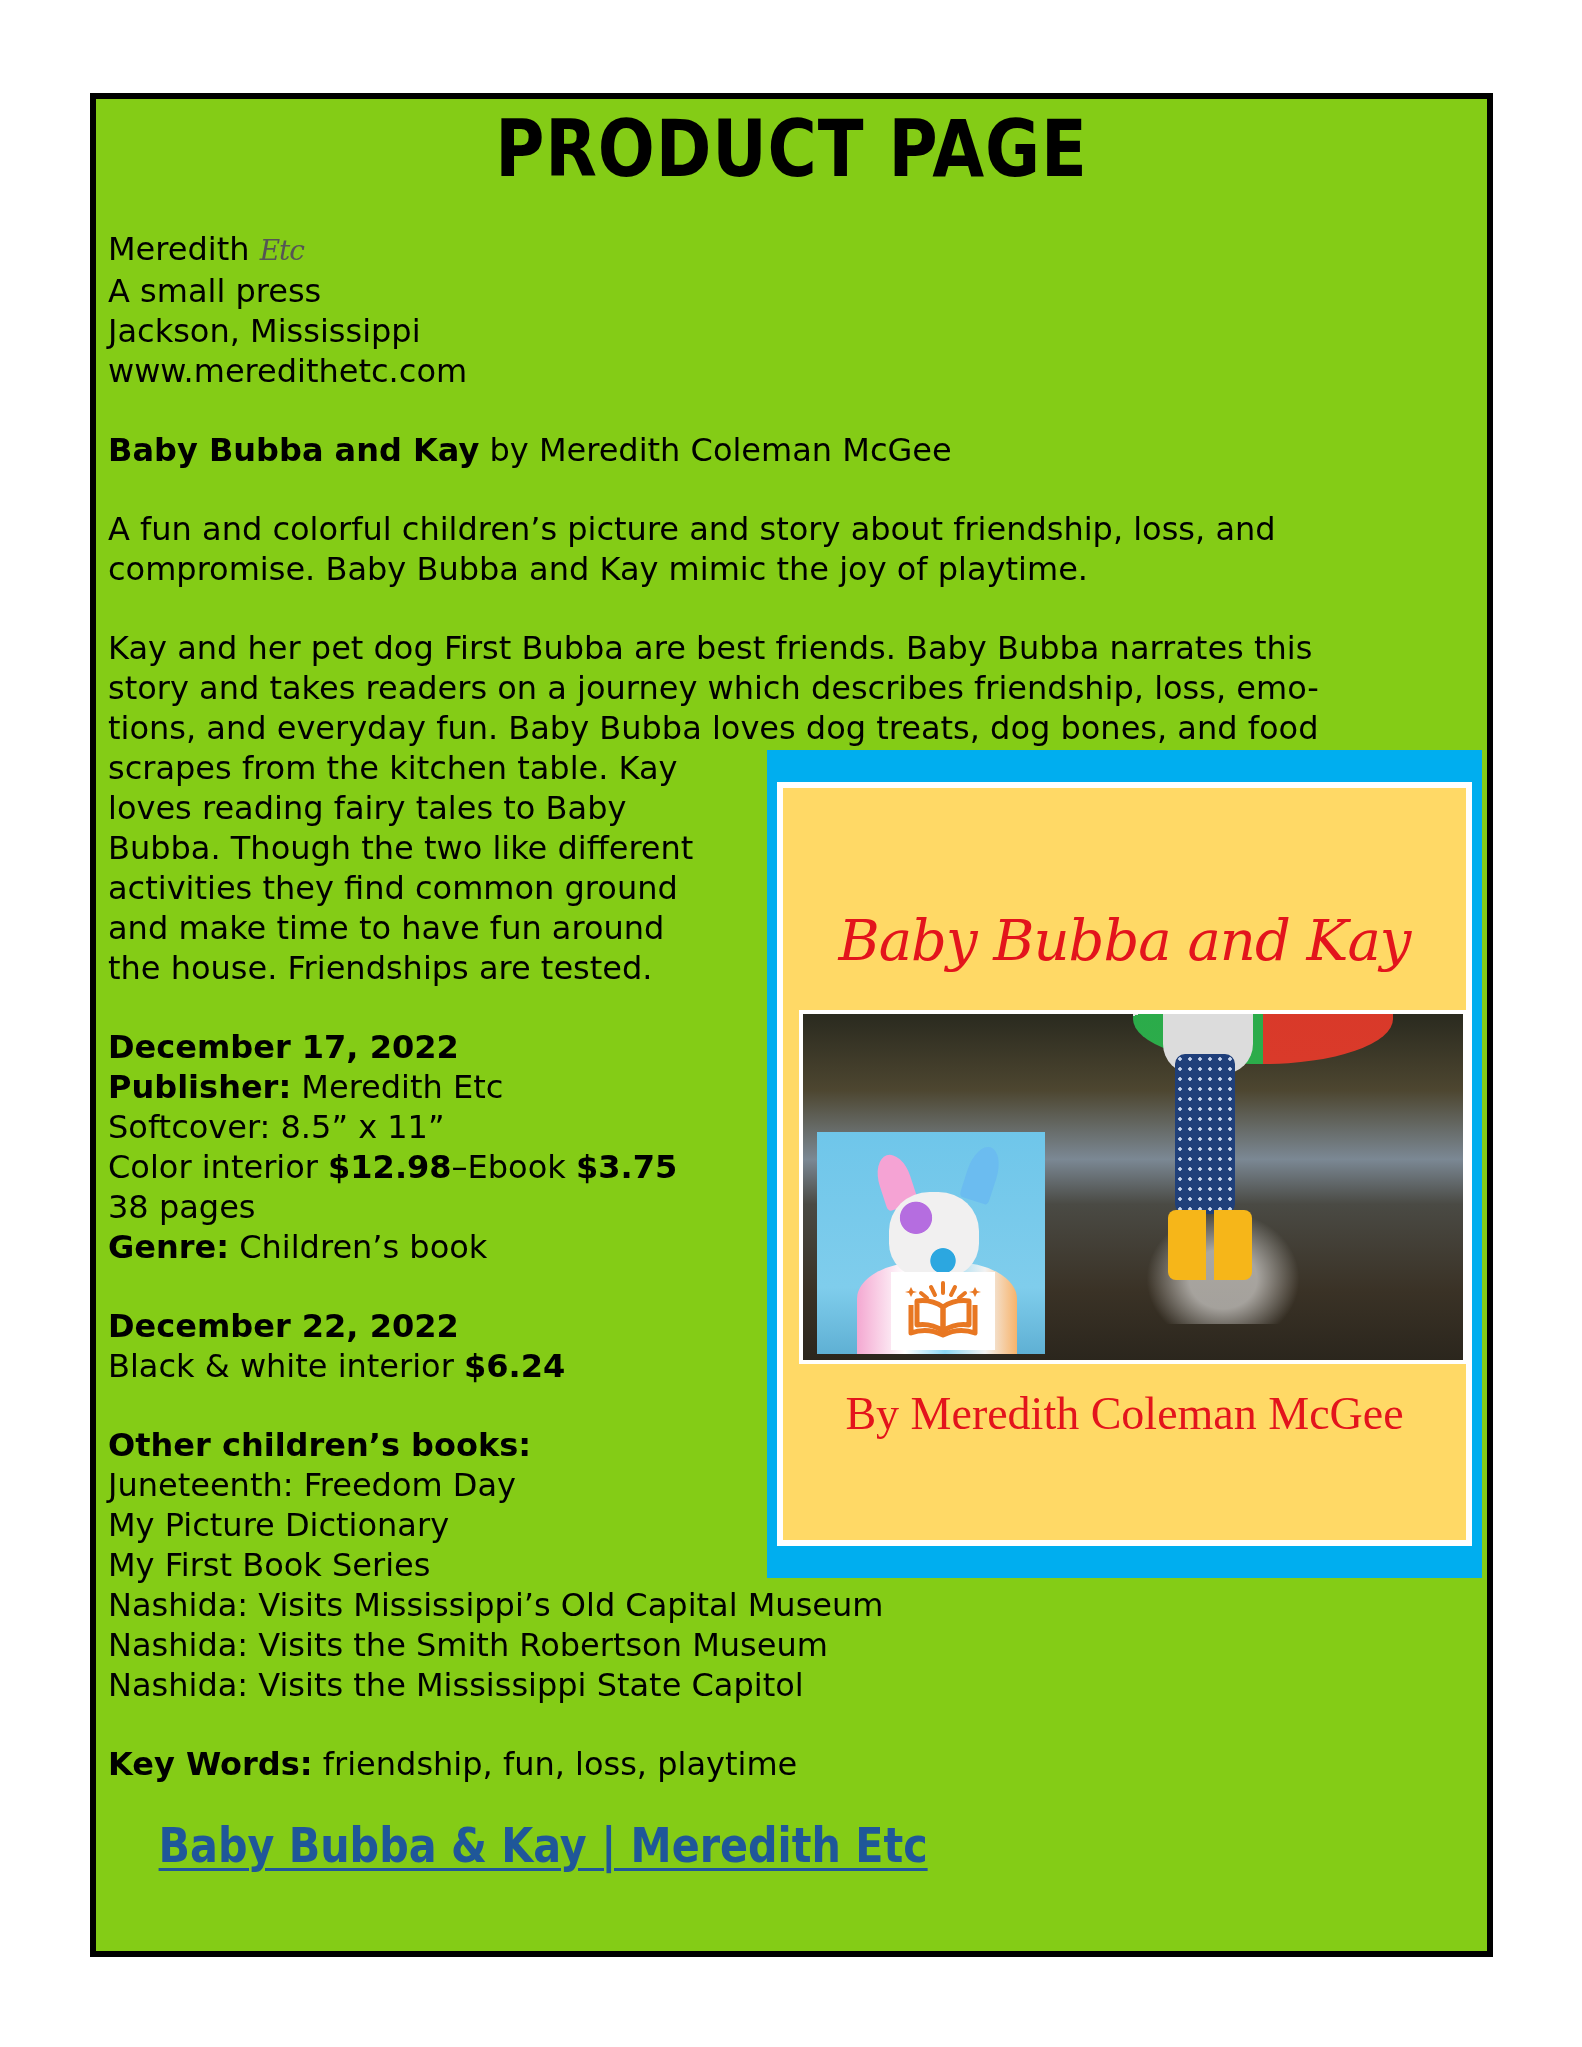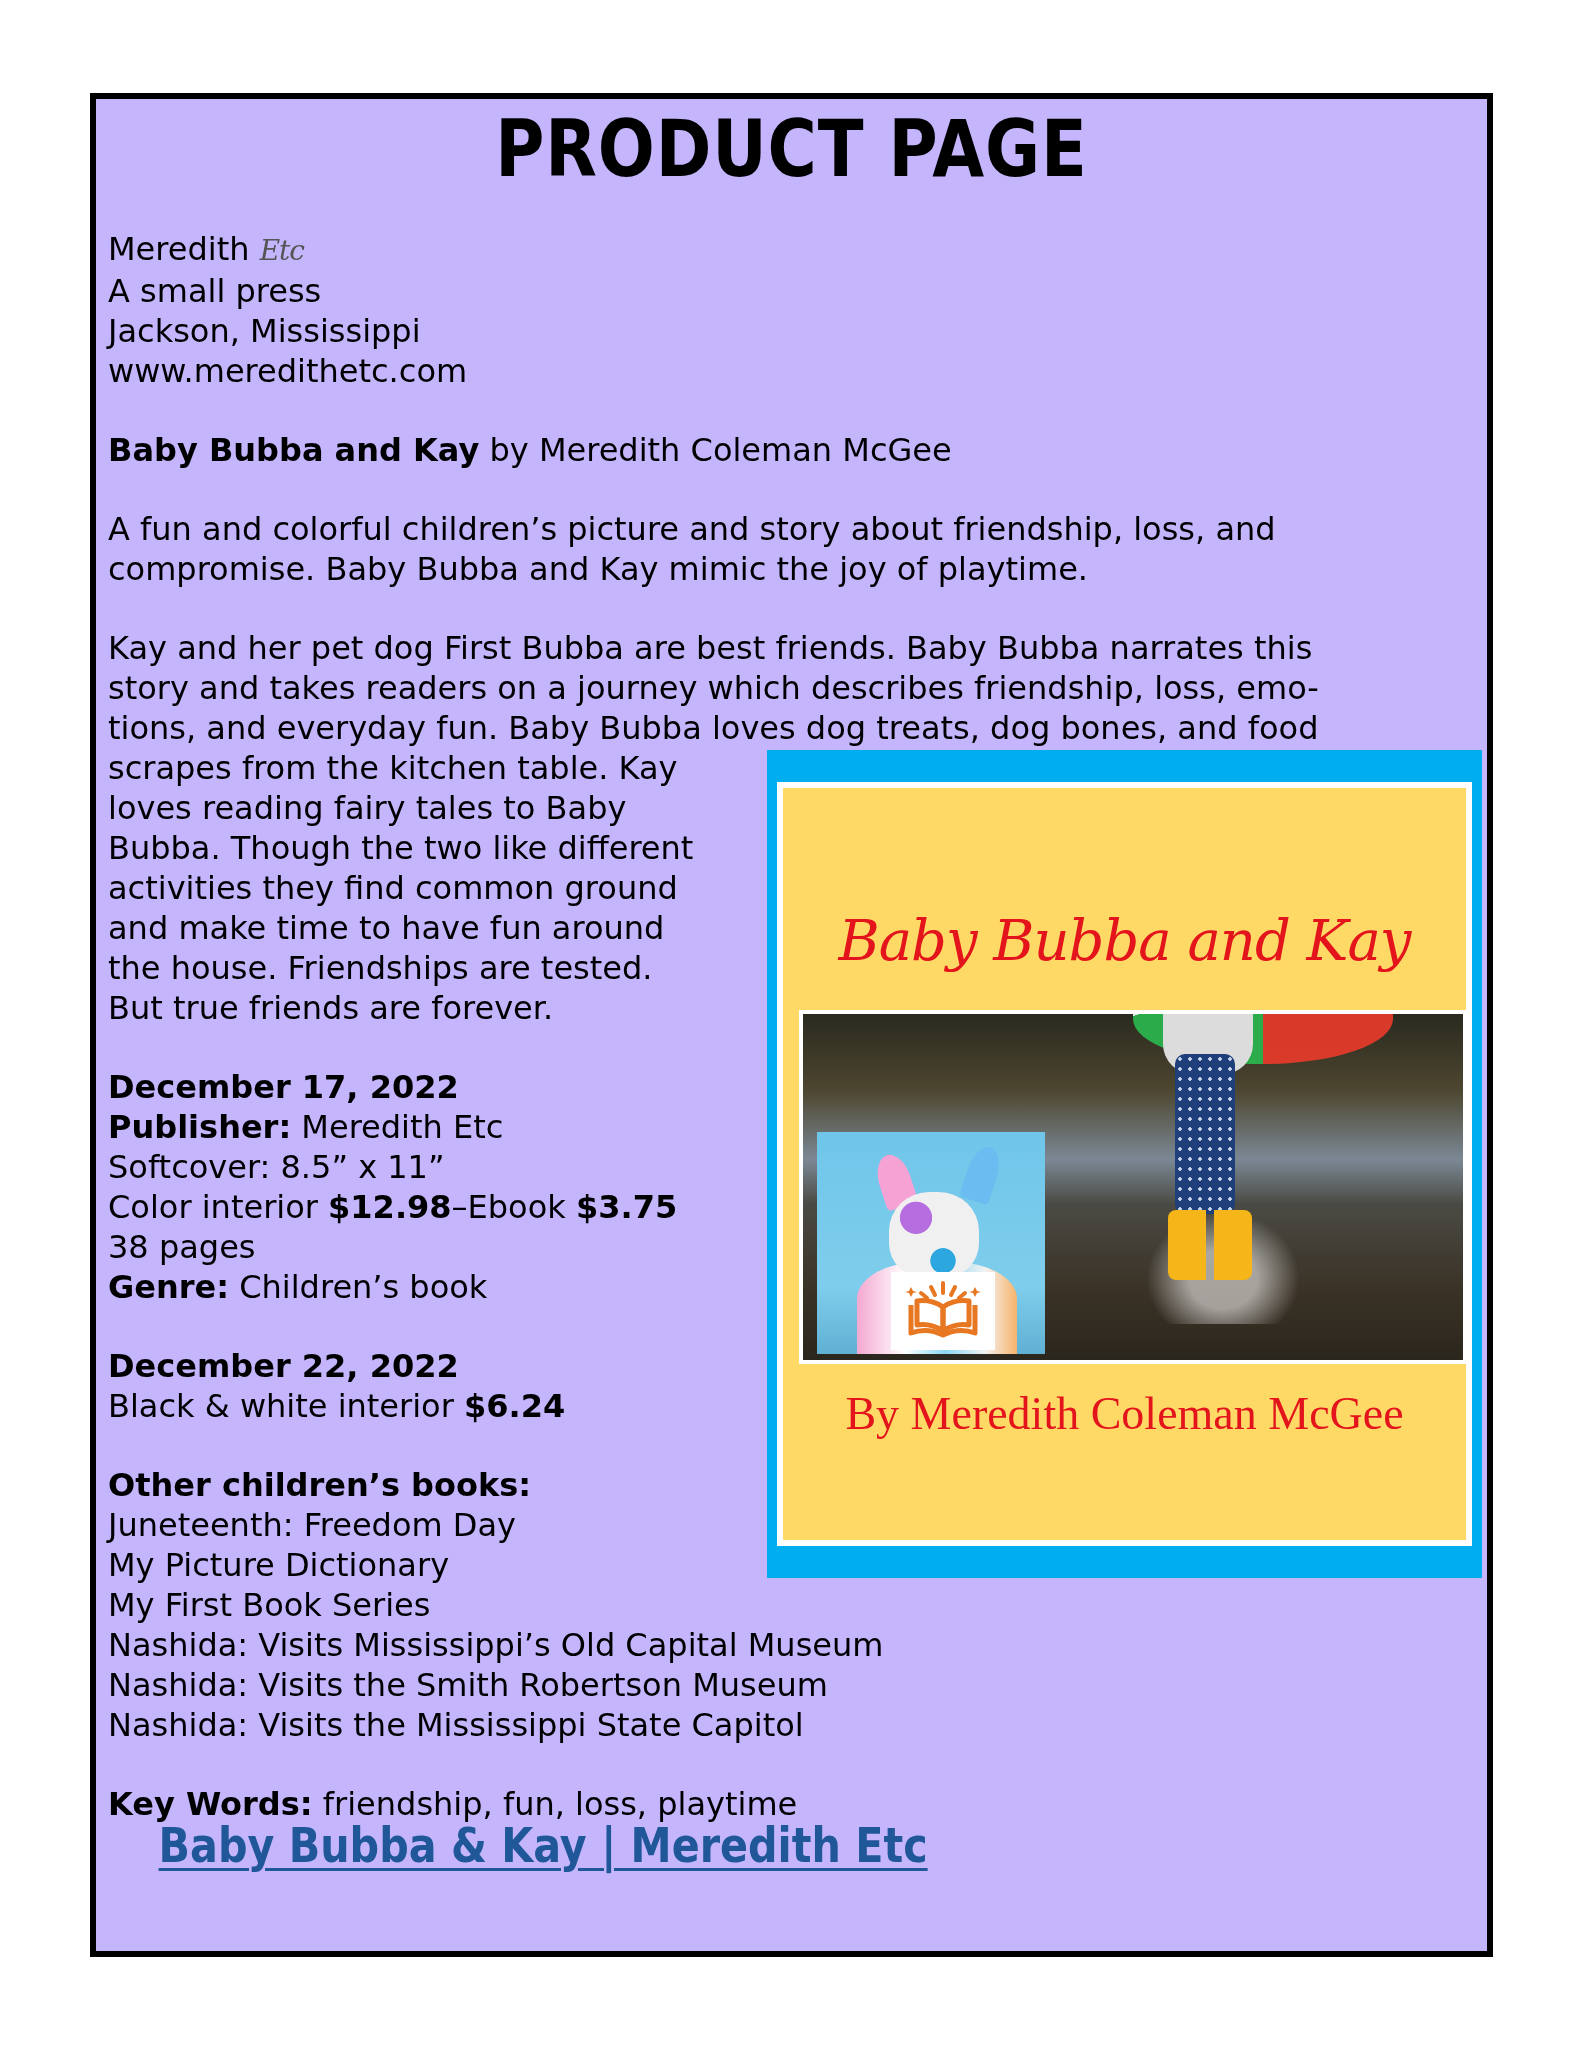--- a/index.html
+++ b/index.html
@@ -1,19 +1,19 @@
 <!DOCTYPE html>
 <html><head>
 <meta charset="utf-8">
 <style>
   html, body { margin: 0; padding: 0; background: #ffffff; }
   body { width: 1582px; height: 2047px; position: relative; overflow: hidden;
          font-family: "Liberation Sans", "DejaVu Sans", sans-serif; color: #000; }
   .frame { position: absolute; left: 90px; top: 93px; width: 1391px; height: 1852px;
-           border: 6px solid #000; background: #c4b5fd; }
+           border: 6px solid #000; background: #84cc16; }
   .title { position: absolute; left: 0; right: 0; top: 8px; text-align: center;
            font-family: "DejaVu Sans", sans-serif; font-weight: bold; font-size: 78px;
            letter-spacing: 1px; transform: scaleX(0.86); transform-origin: center top; line-height: 1.1; }
   .content { position: absolute; left: 12px; top: 130px; width: 1370px;
              font-family: "DejaVu Sans", sans-serif; font-size: 32px; line-height: 40px; }
   .content p { margin: 0; }
   .gap { height: 39px; }
   .etc { font-family: "DejaVu Serif", serif; font-style: italic; color: #555; font-size: 28px; letter-spacing: -1px; }
   b, .bold { font-weight: bold; }
   .narrow { width: 650px; }
@@ -84,21 +84,20 @@
       <p class="line">Kay and her pet dog First Bubba are best friends. Baby Bubba narrates this</p>
       <p class="line">story and takes readers on a journey which describes friendship, loss, emo-</p>
       <p class="line">tions, and everyday fun. Baby Bubba loves dog treats, dog bones, and food</p>
       <div class="narrow">
         <p class="line">scrapes from the kitchen table. Kay</p>
         <p class="line">loves reading fairy tales to Baby</p>
         <p class="line">Bubba. Though the two like different</p>
         <p class="line">activities they find common ground</p>
         <p class="line">and make time to have fun around</p>
         <p class="line">the house. Friendships are tested.</p>
-        <p class="line">But true friends are forever.</p>
       </div>
     </div>
     <div class="gap"></div>
 
     <div>
       <p><b>December 17, 2022</b></p>
       <p><b>Publisher:</b><span> Meredith Etc</span></p>
       <p>Softcover: 8.5” x 11”</p>
       <p><span>Color interior </span><b>$12.98</b><span>–Ebook </span><b>$3.75</b></p>
       <p>38 pages</p>

